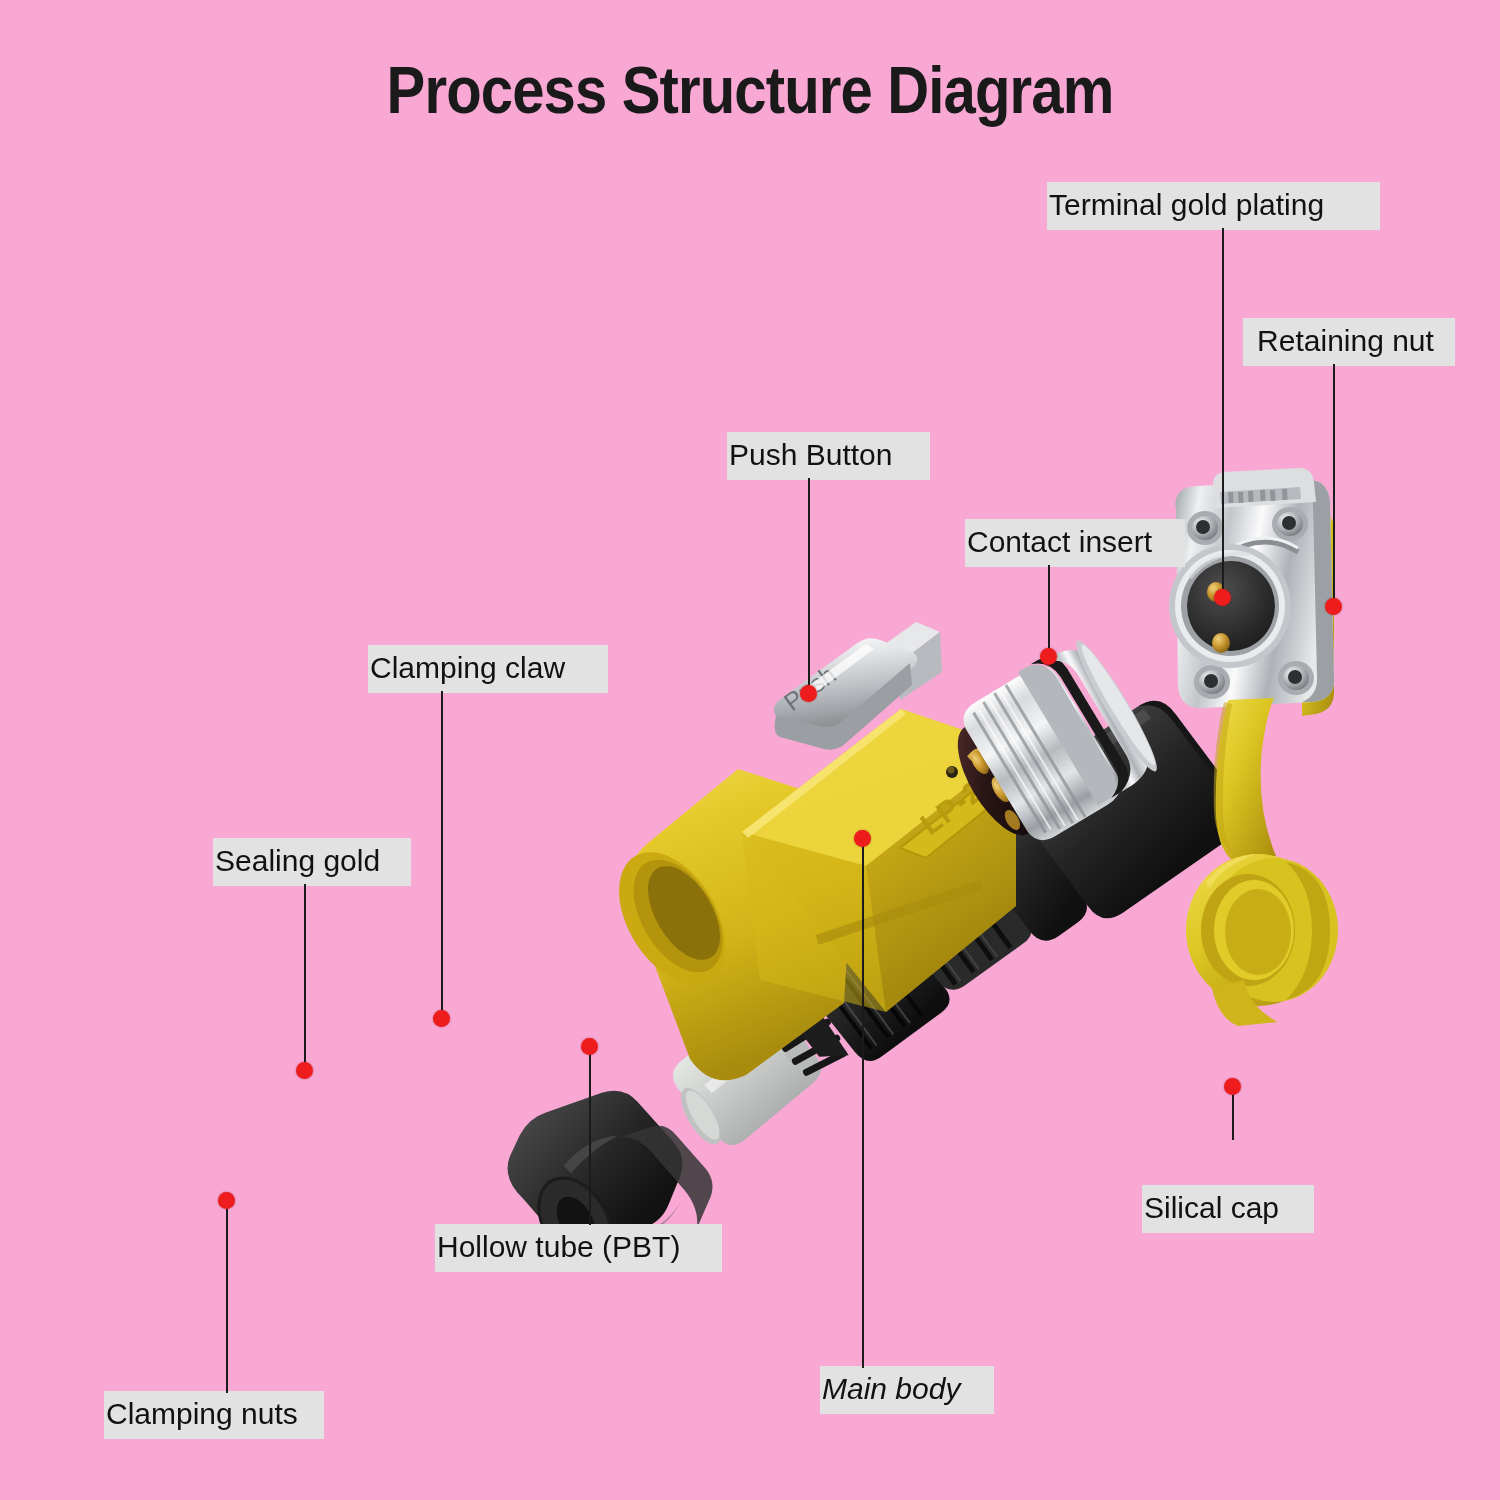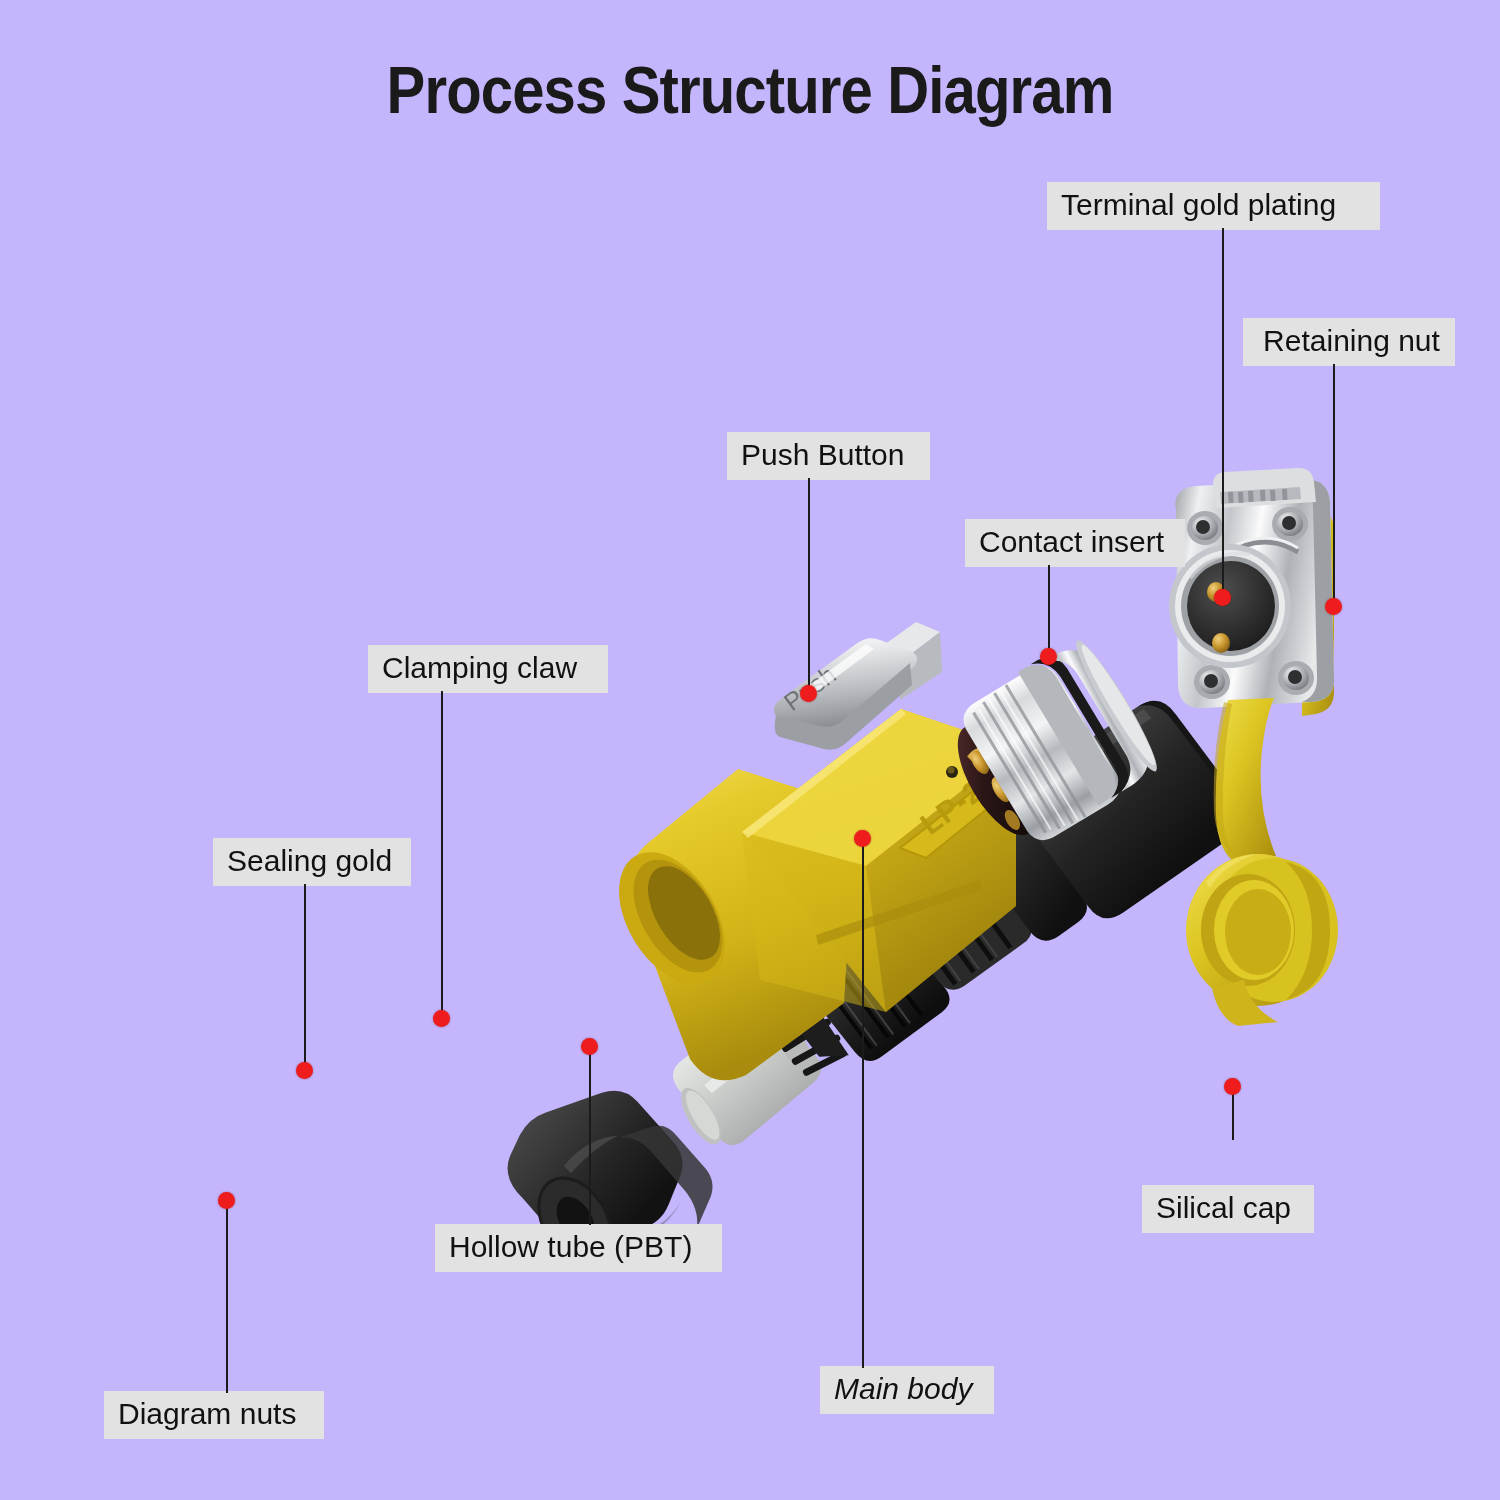--- a/index.html
+++ b/index.html
@@ -1,19 +1,19 @@
 <!DOCTYPE html>
 <html><head>
 <meta charset="utf-8">
 <style>
   * { margin:0; padding:0; box-sizing:border-box; }
   html,body { width:1500px; height:1500px; background:#ffffff; overflow:hidden; }
   body { font-family:"Liberation Sans", sans-serif; }
 
-  #stage { position:relative; width:1500px; height:1500px; background:#c4b5fd; }
+  #stage { position:relative; width:1500px; height:1500px; background:#f9a8d4; }
 
   
   #title {
     position:absolute; left:0; top:52px; width:1500px;
     text-align:center;
     font-family:"Liberation Sans", sans-serif;
     font-weight:bold;
     font-size:66px;
     letter-spacing:-1px;
     color:#1a1a1a;
@@ -22,21 +22,21 @@
     white-space:nowrap;
   }
 
   
   .label {
     position:absolute;
     background:#e2e2e2;
     color:#111;
     font-size:30px;
     line-height:44px;
-    padding:1px 9px 3px 14px;
+    padding:1px 9px 3px 2px;
     white-space:nowrap;
     font-family:"Liberation Sans", sans-serif;
   }
   .leader { position:absolute; background:#1b1b1b; width:2px; }
   .dot {
     position:absolute; width:17px; height:17px; border-radius:50%;
     background:#ee1c1c; box-shadow:0 0 2px rgba(120,0,0,.5);
   }
 
   
@@ -396,18 +396,18 @@
       <div class="dot" style="left: 296px; top: 1062px; background: rgb(238, 28, 28);"></div>
       <div class="label" style="left: 1142px; top: 1185px; min-width: 172px;">Silical cap</div>
       <div class="leader" style="left: 1232px; top: 1085px; height: 55px; background: rgb(27, 27, 27);"></div>
       <div class="dot" style="left: 1224px; top: 1078px; background: rgb(238, 28, 28);"></div>
       <div class="label" style="left: 435px; top: 1224px; min-width: 287px;">Hollow tube (PBT)</div>
       <div class="leader" style="left: 589px; top: 1045px; height: 180px; background: rgb(27, 27, 27);"></div>
       <div class="dot" style="left: 581px; top: 1038px; background: rgb(238, 28, 28);"></div>
       <div class="label" style="left: 820px; top: 1366px; min-width: 174px; font-style: italic;">Main body</div>
       <div class="leader" style="left: 862px; top: 838px; height: 530px; background: rgb(27, 27, 27);"></div>
       <div class="dot" style="left: 854px; top: 830px; background: rgb(238, 28, 28);"></div>
-      <div class="label" style="left: 104px; top: 1391px; min-width: 220px;">Diagram nuts</div>
+      <div class="label" style="left: 104px; top: 1391px; min-width: 220px;">Clamping nuts</div>
       <div class="leader" style="left: 226px; top: 1200px; height: 193px; background: rgb(27, 27, 27);"></div>
       <div class="dot" style="left: 218px; top: 1192px; background: rgb(238, 28, 28);"></div>
     </div>
 
 </div>
 
 </body></html>

